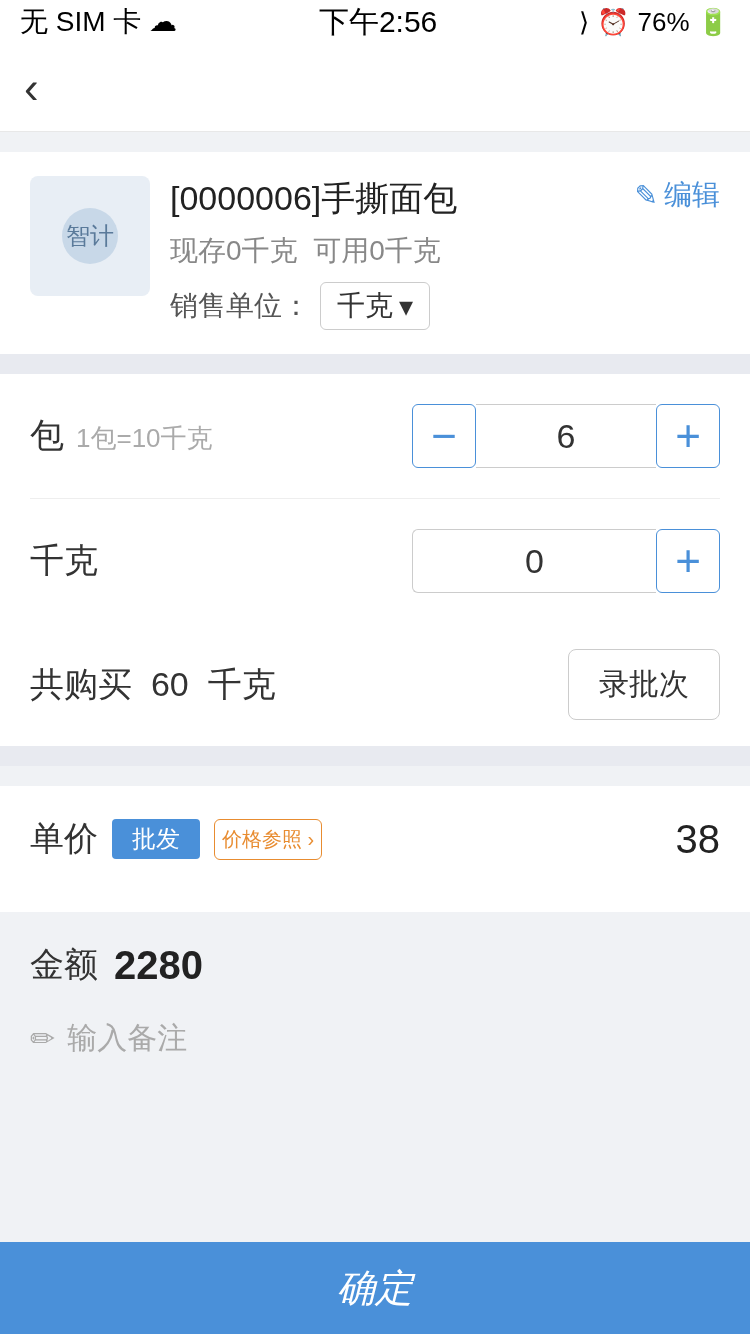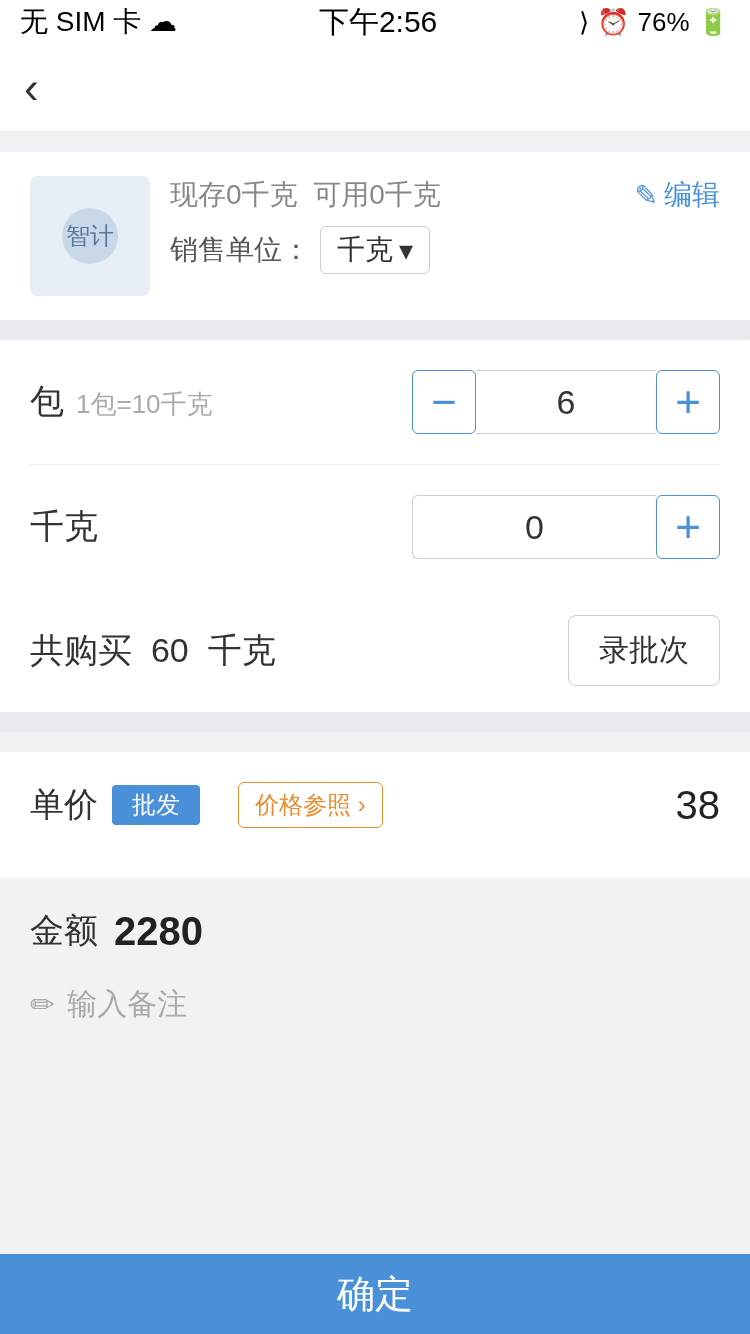--- a/index.html
+++ b/index.html
@@ -234,28 +234,27 @@
     .badge-pifa {
       background: #4a90d9;
       color: #fff;
       font-size: 24px;
       padding: 4px 20px;
       border-radius: 4px;
     }
     .price-ref-btn {
       border: 1.5px solid #e88c30;
       border-radius: 6px;
-      padding: 6px 16px;
-      font-size: 24px;
+      padding: 6px 7px;
+      font-size: 20px;
       color: #e88c30;
       display: flex;
       align-items: center;
       gap: 4px;
       cursor: pointer;
-      margin-left: 24px;
     }
     .price-value {
       font-size: 40px;
       color: #222;
       font-weight: 500;
     }
 
     
     .amount-section {
       background: #f0f2f5;
@@ -290,30 +289,31 @@
       color: #aaa;
       font-size: 30px;
     }
 
     
     .confirm-btn {
       position: fixed;
       bottom: 0;
       left: 0;
       width: 750px;
-      height: 80px;
+      height: 92px;
       background: #4a90d9;
       color: #fff;
       font-size: 38px;
       font-weight: 500;
       border: none;
       cursor: pointer;
       display: flex;
       align-items: center;
       justify-content: center;
+      font-style: italic;
     }
 
     .bottom-spacer {
       height: 120px;
     }
   </style>
 </head>
 <body>
 
 <div class="status-bar">
@@ -335,20 +335,23 @@
 
 <div class="product-card-wrapper">
   <div class="product-card">
     <div class="product-image">
       <svg viewBox="0 0 60 60">
         <circle cx="30" cy="30" r="28" fill="#c8d8e8"></circle>
         <text x="30" y="38" text-anchor="middle" font-size="24" fill="#5a7a9a" font-family="serif">智计</text>
       </svg>
     </div>
     <div class="product-info">
+      <div class="product-name">
+        <span>[0000006]</span><span>手撕面包</span>
+      </div>
       <div class="product-stock">
         <span>现存0千克</span>&nbsp;&nbsp;<span>可用0千克</span>
       </div>
       <div class="product-unit">
         <span>销售单位：</span>
         <div class="unit-select">
           <span>千克</span>
           <span>▾</span>
         </div>
       </div>

